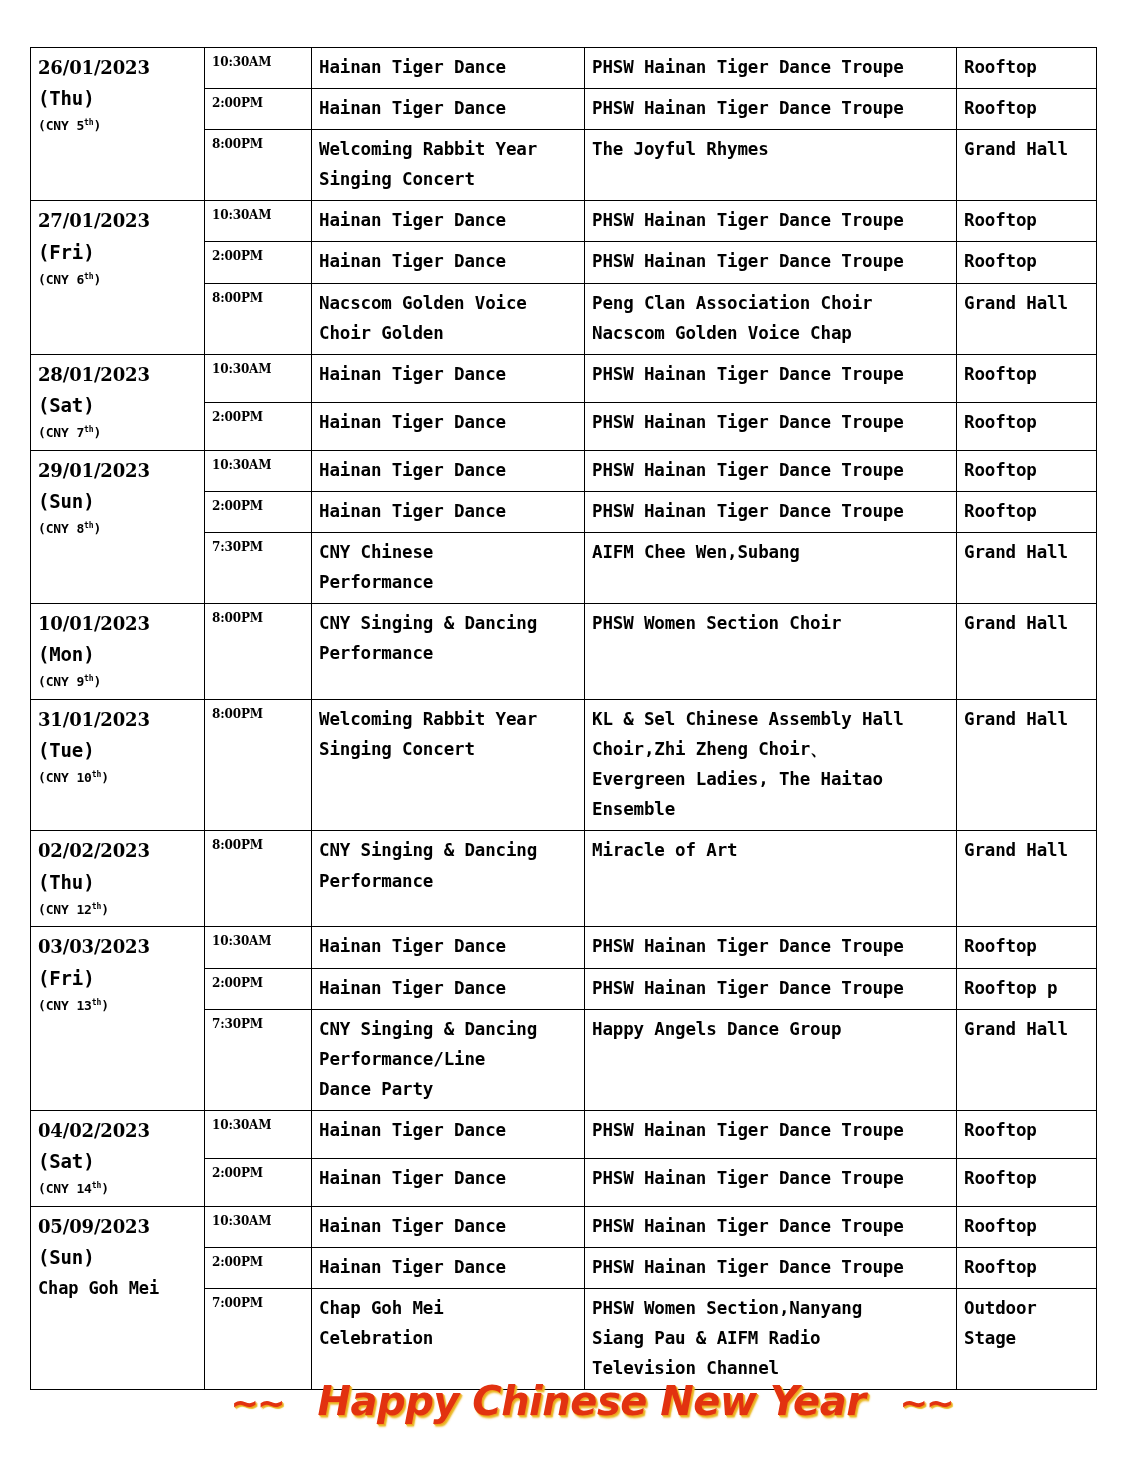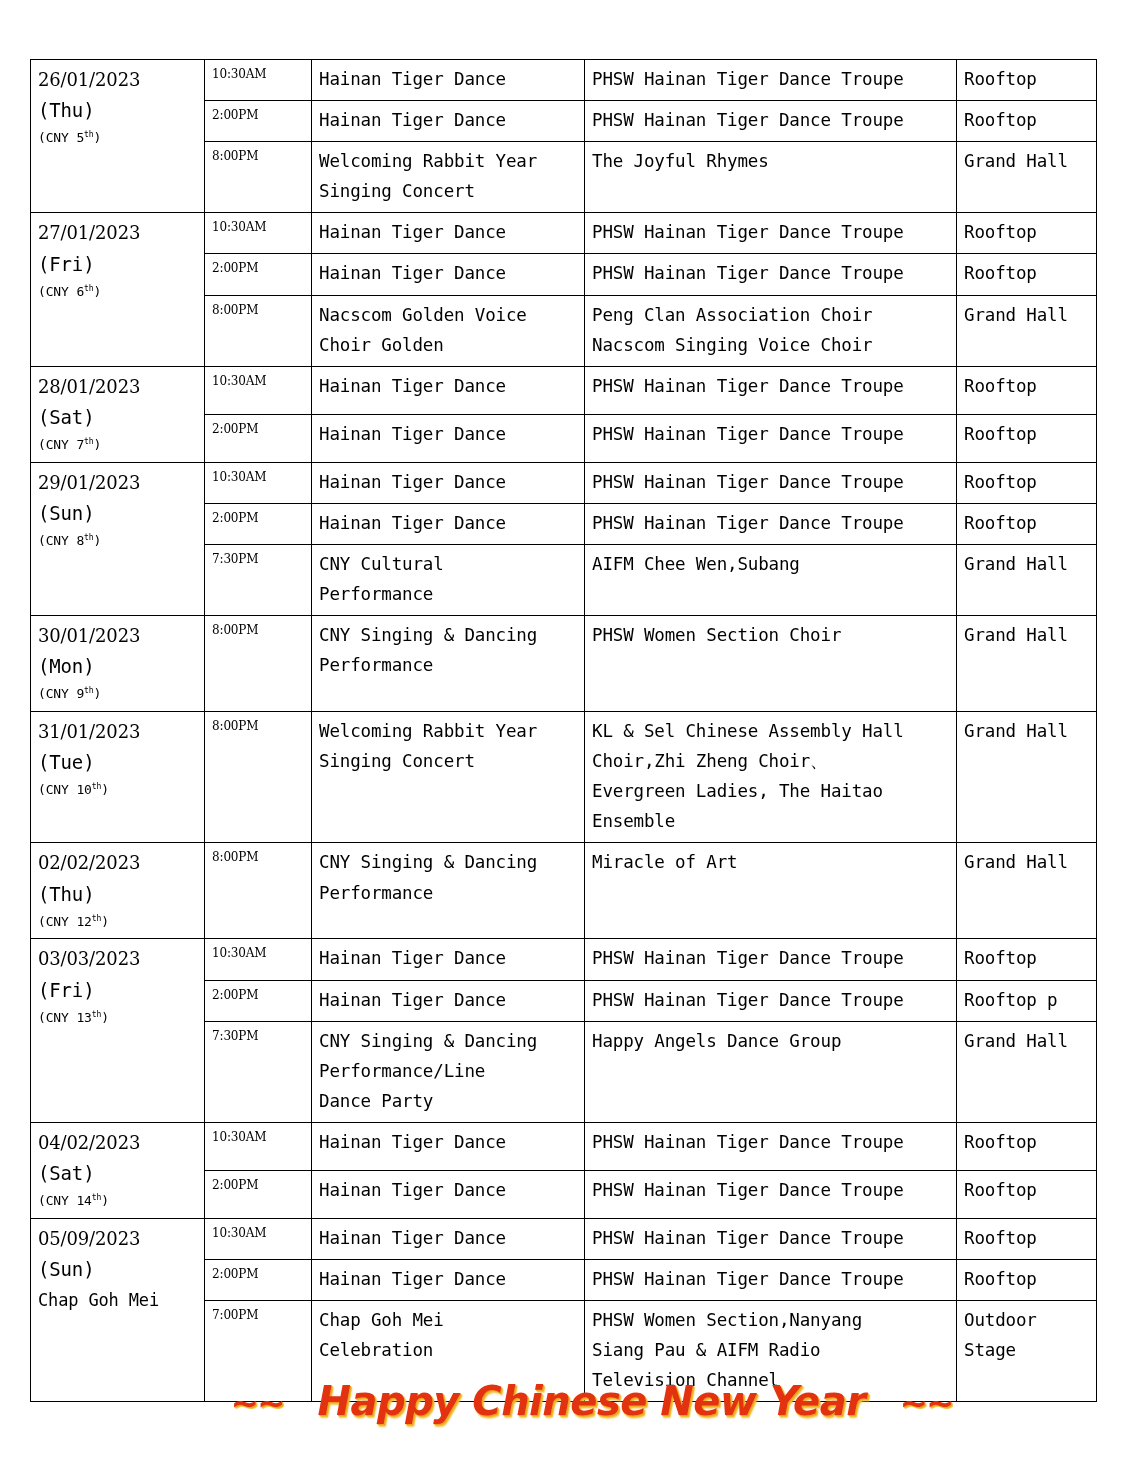--- a/index.html
+++ b/index.html
@@ -19,24 +19,25 @@
   .page {
     width: 1141px;
     height: 1480px;
     position: relative;
     box-sizing: border-box;
   }
 
   .schedule-table {
     position: absolute;
     left: 30px;
-    top: 59px;
+    top: 47px;
     width: 1066px;
     border-collapse: collapse;
     table-layout: fixed;
+    font-weight: bold;
   }
 
   .schedule-table td {
     border: 1.6px solid #000000;
     padding: 4px 7px 6px 7px;
     vertical-align: top;
     font-family: "DejaVu Sans Mono", monospace;
     font-size: 17.5px;
     line-height: 1.72;
     letter-spacing: -0.15px;
@@ -207,21 +208,21 @@
           </td>
         </tr>
         <tr>
           <td class="time-cell">8:00PM</td>
           <td>
             <span class="cellline">Nacscom Golden Voice</span>
             <span class="cellline">Choir Golden</span>
           </td>
           <td>
             <span class="cellline">Peng Clan Association Choir</span>
-            <span class="cellline">Nacscom Singing Voice Choir</span>
+            <span class="cellline">Nacscom Golden Voice Chap</span>
           </td>
           <td>
             <span class="cellline">Grand Hall</span>
           </td>
         </tr>
         <tr>
           <td class="date-cell" rowspan="2">
             <span class="dline">28/01/2023</span>
             <span class="dline dow">(Sat)</span>
             <span class="dline cny"><span>(CNY 7</span><sup class="ord">th</sup><span>)</span></span>
@@ -274,33 +275,33 @@
           <td>
             <span class="cellline">PHSW Hainan Tiger Dance Troupe</span>
           </td>
           <td>
             <span class="cellline">Rooftop</span>
           </td>
         </tr>
         <tr>
           <td class="time-cell">7:30PM</td>
           <td>
-            <span class="cellline">CNY Cultural</span>
+            <span class="cellline">CNY Chinese</span>
             <span class="cellline">Performance</span>
           </td>
           <td>
             <span class="cellline">AIFM Chee Wen,Subang</span>
           </td>
           <td>
             <span class="cellline">Grand Hall</span>
           </td>
         </tr>
         <tr>
           <td class="date-cell" rowspan="1">
-            <span class="dline">30/01/2023</span>
+            <span class="dline">10/01/2023</span>
             <span class="dline dow">(Mon)</span>
             <span class="dline cny"><span>(CNY 9</span><sup class="ord">th</sup><span>)</span></span>
           </td>
           <td class="time-cell">8:00PM</td>
           <td>
             <span class="cellline">CNY Singing &amp; Dancing</span>
             <span class="cellline">Performance</span>
           </td>
           <td>
             <span class="cellline">PHSW Women Section Choir</span>

